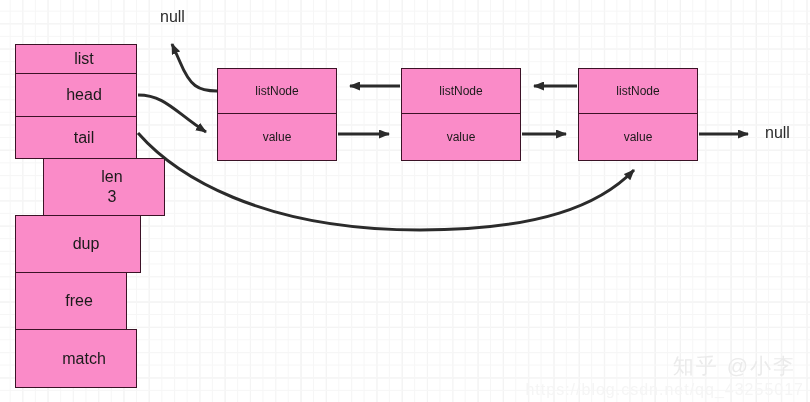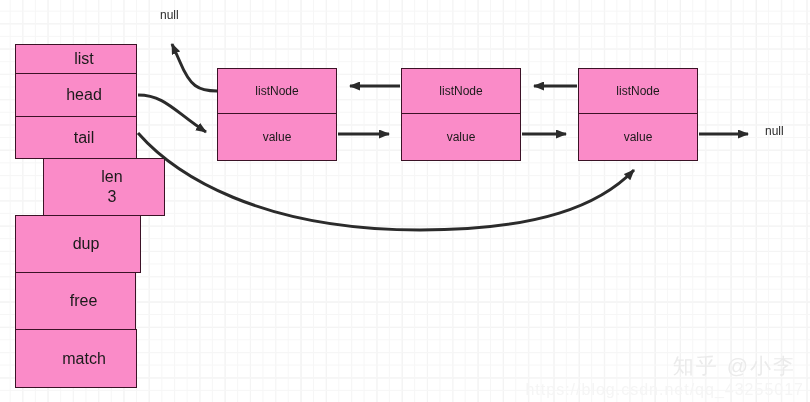--- a/index.html
+++ b/index.html
@@ -74,21 +74,21 @@
     align-items: center;
     justify-content: center;
     font-size: 12px;
     color: #1a1a1a;
     z-index: 2;
   }
 
   
   .plain {
     position: absolute;
-    font-size: 12px;
+    font-size: 16px;
     color: #2b2b2b;
     white-space: nowrap;
     z-index: 4;
   }
 
   
   .wm-zhihu {
     position: absolute;
     right: 14px;
     top: 352px;
@@ -130,21 +130,21 @@
 
   <div class="cell two-line" style="left:15px; top:158px; width:122px; height:58px;">
     <span>len</span>
     <span>3</span>
   </div>
 
   <div class="cell" style="left:15px; top:215px; width:126px; height:58px;">
     <span>dup</span>
   </div>
 
-  <div class="cell" style="left:15px; top:272px; width:121px; height:58px;">
+  <div class="cell" style="left:15px; top:272px; width:112px; height:58px;">
     <span>free</span>
   </div>
 
   <div class="cell" style="left:15px; top:329px; width:122px; height:59px;">
     <span>match</span>
   </div>
 
   <div class="node-top" style="left:217px; top:68px; width:120px; height:46px;">
     <span>listNode</span>
   </div>

